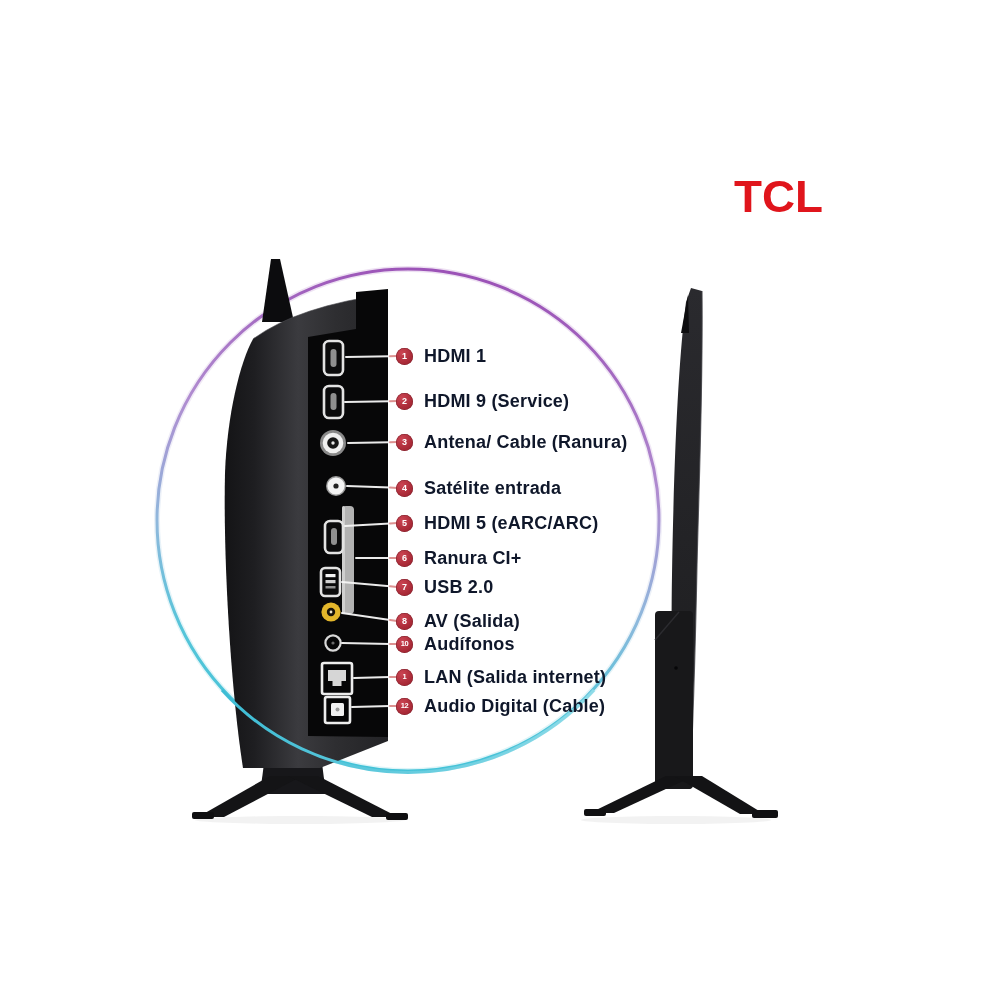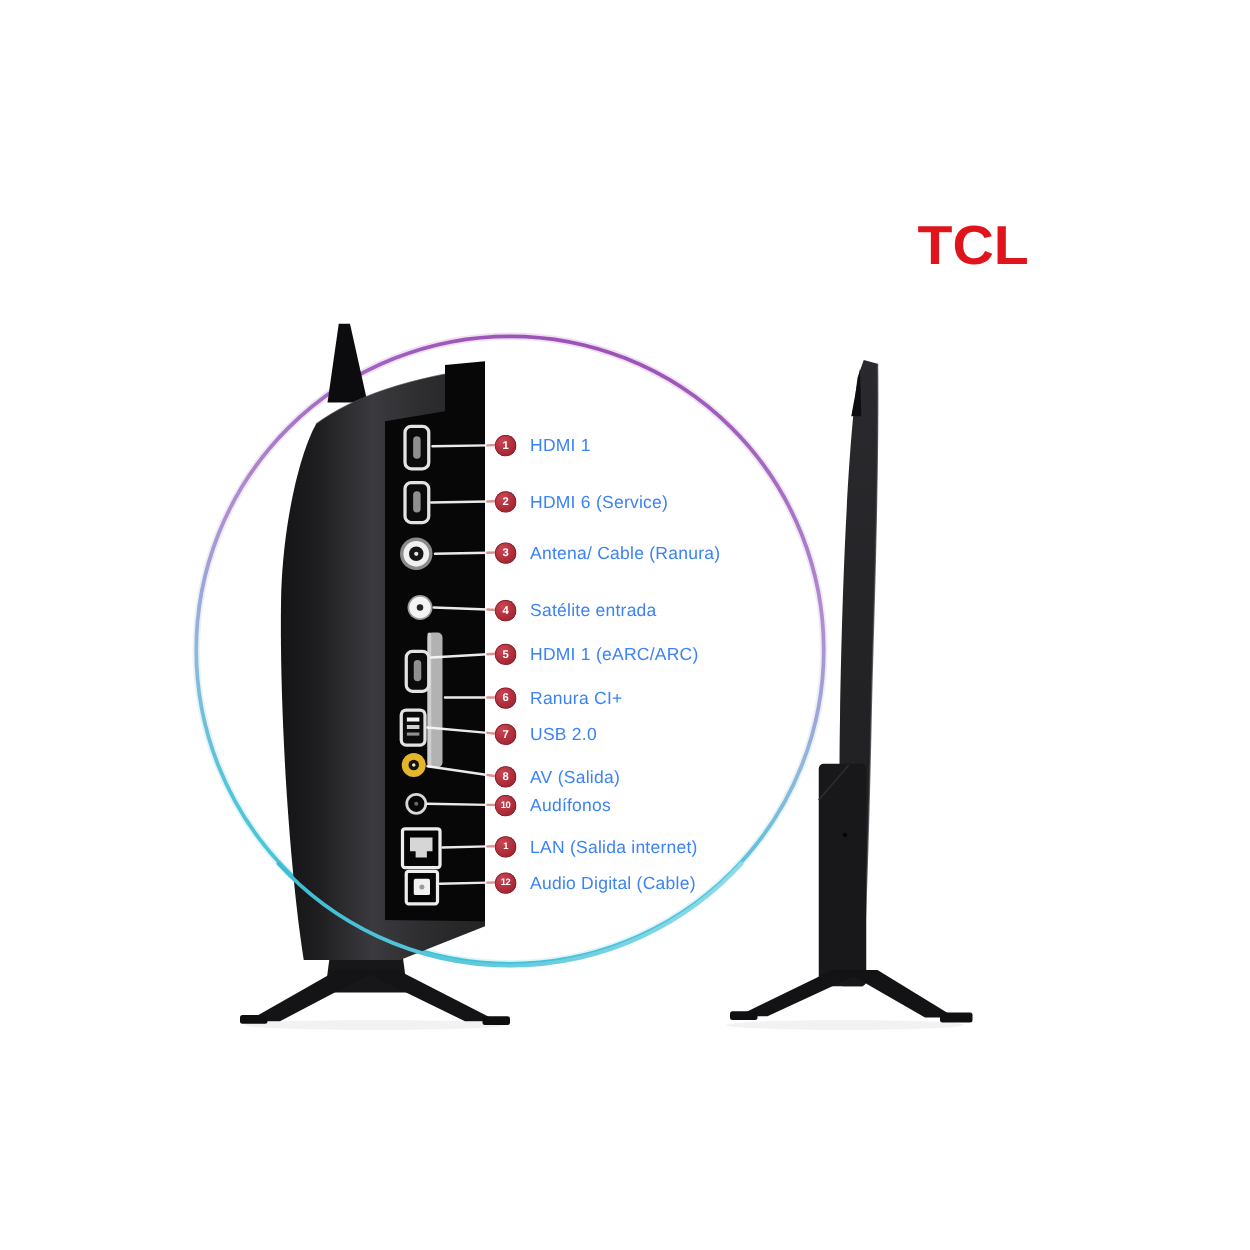--- a/index.html
+++ b/index.html
@@ -8,21 +8,21 @@
   #scene{position:absolute;left:0;top:0;width:1000px;height:1000px;}
   .logo{position:absolute;left:734px;top:172px;font-size:44px;font-weight:800;
         color:#e0151c;letter-spacing:0px;transform:scaleX(1.04);transform-origin:left top;}
   .port-row{position:absolute;left:396px;height:18px;display:flex;align-items:center;}
   .badge{width:17px;height:17px;border-radius:50%;flex:0 0 17px;
          background:radial-gradient(circle at 35% 30%, #cb4553, #a82936 65%, #8c1f2b);
          color:#ffffff;font-weight:700;font-size:9px;line-height:1;
          display:flex;align-items:center;justify-content:center;
          box-shadow:0 0 0 0.5px #7e1d27 inset;}
   .port-row.dd .badge{font-size:7.5px;letter-spacing:-0.3px;text-align:right;}
-  .plabel{margin-left:11px;font-size:14px;font-weight:400;color:#3b82f6;
+  .plabel{margin-left:11px;font-size:18px;font-weight:700;color:#0f172a;
           white-space:nowrap;letter-spacing:0.2px;}
 </style>
 </head>
 <body>
 
 <div id="stage">
 
   <svg id="scene" viewBox="0 0 1000 1000">
     <defs>
       <linearGradient id="circleGrad" x1="0.6" y1="0" x2="0.4" y2="1">
@@ -178,33 +178,33 @@
   </svg>
 
   <div class="logo">TCL</div>
 
   <div class="port-row" style="top:347px">
     <span class="badge">1</span>
     <span class="plabel">HDMI 1</span>
   </div>
   <div class="port-row" style="top:392px">
     <span class="badge">2</span>
-    <span class="plabel">HDMI 6 (Service)</span>
+    <span class="plabel">HDMI 9 (Service)</span>
   </div>
   <div class="port-row" style="top:433px">
     <span class="badge">3</span>
     <span class="plabel">Antena/ Cable (Ranura)</span>
   </div>
   <div class="port-row" style="top:479px">
     <span class="badge">4</span>
     <span class="plabel">Satélite entrada</span>
   </div>
   <div class="port-row" style="top:514px">
     <span class="badge">5</span>
-    <span class="plabel">HDMI 1 (eARC/ARC)</span>
+    <span class="plabel">HDMI 5 (eARC/ARC)</span>
   </div>
   <div class="port-row" style="top:549px">
     <span class="badge">6</span>
     <span class="plabel">Ranura CI+</span>
   </div>
   <div class="port-row" style="top:578px">
     <span class="badge">7</span>
     <span class="plabel">USB 2.0</span>
   </div>
   <div class="port-row" style="top:612px">

